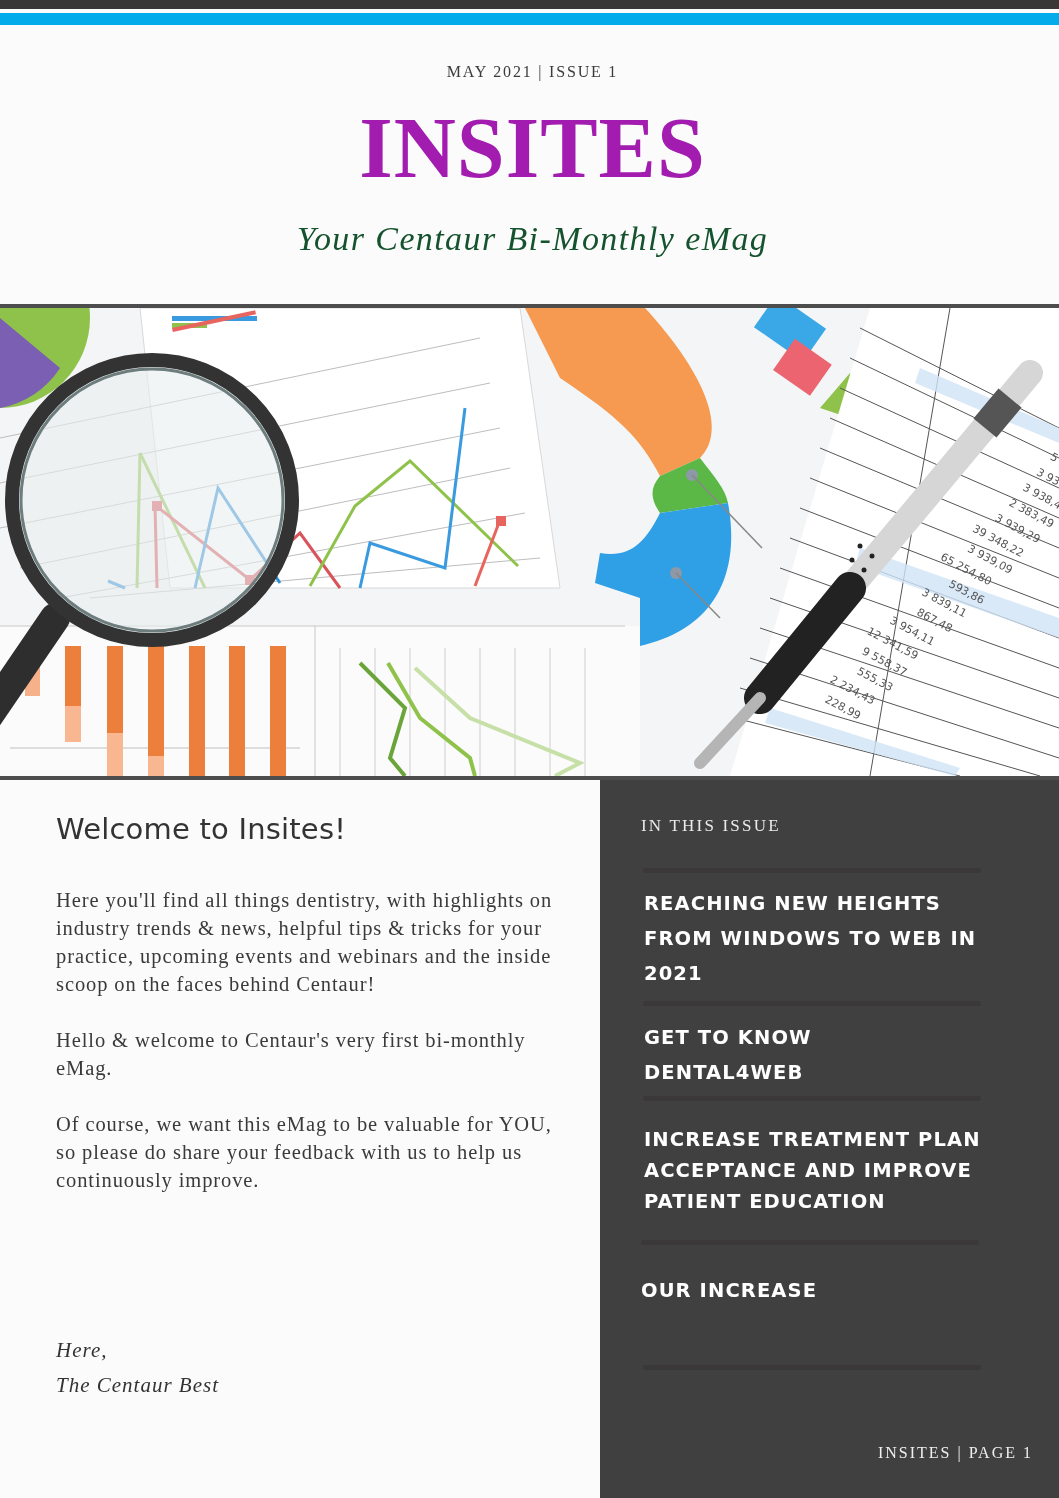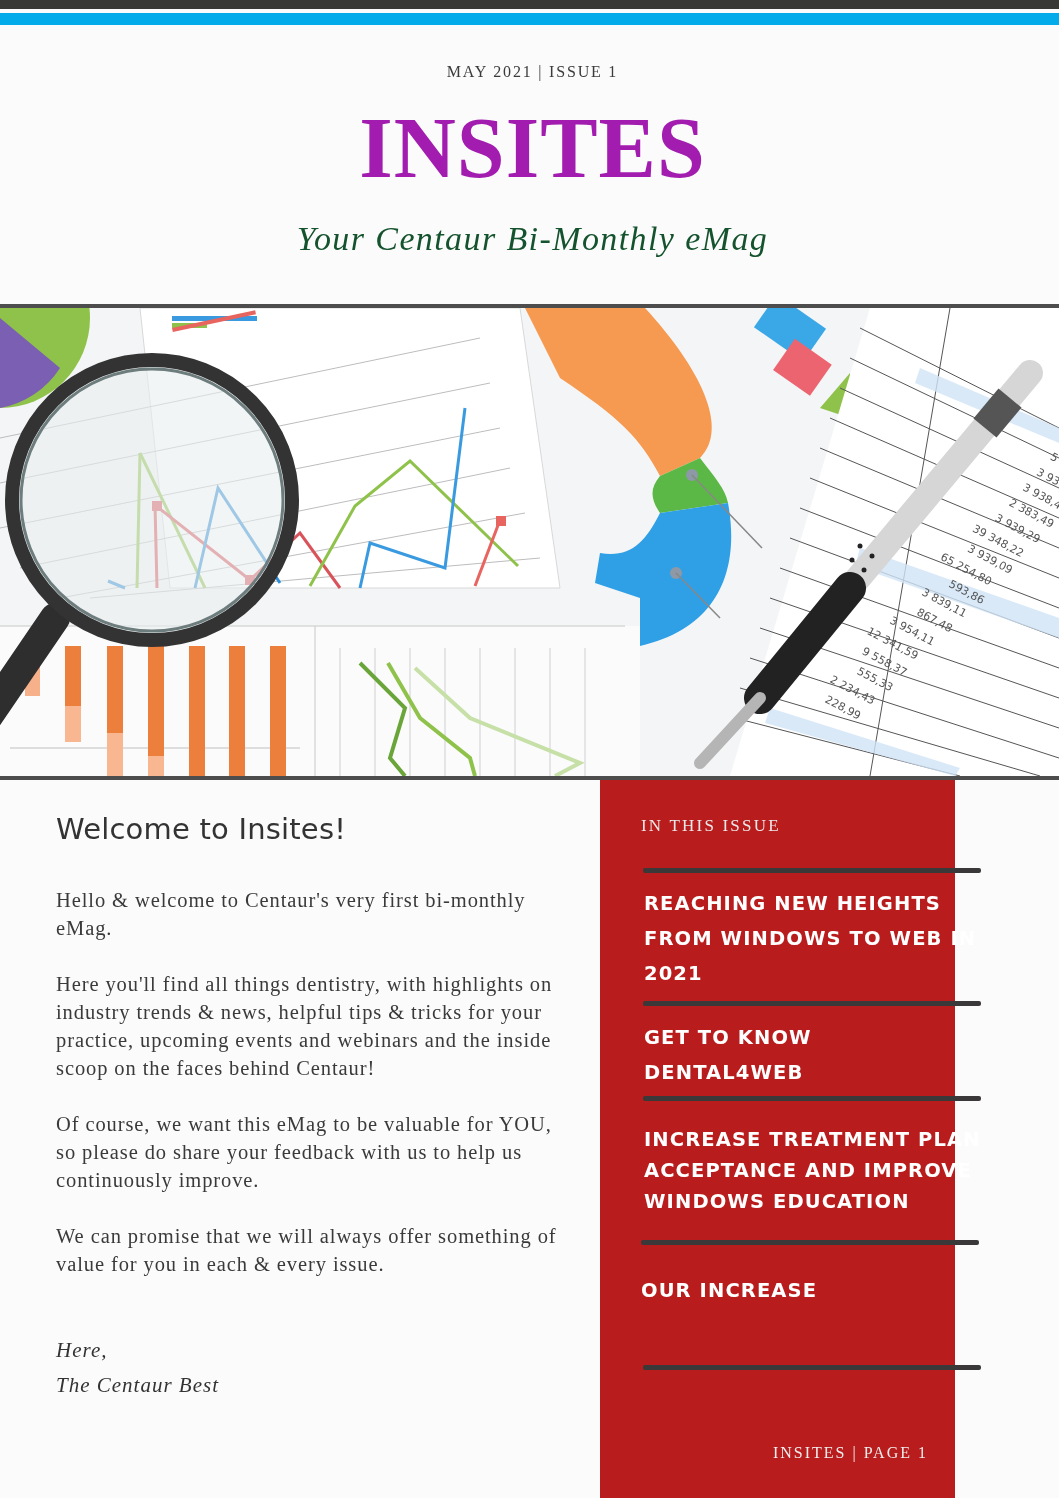--- a/index.html
+++ b/index.html
@@ -15,21 +15,21 @@
     .subtitle { position: absolute; top: 195px; left: 0; width: 100%; font-family: "Liberation Serif", serif; font-style: italic; font-size: 34px; letter-spacing: 1.4px; color: #14532d; }
 
     .hero { position: absolute; left: 0; top: 304px; width: 1059px; height: 476px; border-top: 4px solid #4d4d4d; border-bottom: 4px solid #4d4d4d; overflow: hidden; background: #f6f7f8; }
     .hero svg { display: block; }
 
     .welcome { position: absolute; left: 56px; top: 812px; width: 510px; }
     .welcome h1 { font-family: "DejaVu Sans", sans-serif; font-weight: normal; font-size: 29px; color: #333; letter-spacing: 0.2px; margin-bottom: 40px; }
     .welcome p { font-family: "Liberation Serif", serif; font-size: 20.5px; line-height: 28px; letter-spacing: 0.9px; color: #3a3a3a; margin-bottom: 28px; }
     .signoff { position: absolute; left: 56px; top: 1333px; font-family: "Liberation Serif", serif; font-style: italic; font-size: 21px; letter-spacing: 1px; color: #333; line-height: 35px; }
 
-    .sidebar { position: absolute; left: 600px; top: 780px; width: 355px; height: 718px; background: #b91c1c; padding-left: 28px; }
+    .sidebar { position: absolute; left: 600px; top: 780px; width: 460px; height: 718px; background: #404040; padding-left: 28px; }
     .sidebar-heading { position: absolute; left: 41px; top: 36px; font-family: "Liberation Serif", serif; font-size: 17px; letter-spacing: 2.2px; color: #eaeaea; }
     .divider { position: absolute; left: 43px; width: 338px; height: 5px; background: #3a3839; border-radius: 2px; }
     .toc-item { position: absolute; left: 44px; width: 340px; font-family: "DejaVu Sans", sans-serif; font-weight: bold; font-size: 19.5px; letter-spacing: 1.1px; color: #ffffff; }
     .page-footer { position: absolute; right: 27px; top: 664px; font-family: "Liberation Serif", serif; font-size: 16px; letter-spacing: 2px; color: #efefef; }
   </style>
 </head>
 <body>
 
 <div class="top-bar-dark"></div>
 <div class="top-bar-blue"></div>
@@ -178,36 +178,35 @@
       <circle cx="860" cy="238" r="2.5" fill="#222"></circle>
         <circle cx="872" cy="248" r="2.5" fill="#222"></circle>
       <circle cx="852" cy="252" r="2.5" fill="#222"></circle>
         <circle cx="864" cy="262" r="2.5" fill="#222"></circle>
     </g>
   </svg>
 </div>
 
 <section class="welcome">
   <h1>Welcome to Insites!</h1>
+  <p>Here you'll find all things dentistry, with highlights on industry trends &amp; news, helpful tips &amp; tricks for your practice, upcoming events and webinars and the inside scoop on the faces behind Centaur!</p>
   <p>Hello &amp; welcome to Centaur's very first bi-monthly eMag.</p>
-  <p>Here you'll find all things dentistry, with highlights on industry trends &amp; news, helpful tips &amp; tricks for your practice, upcoming events and webinars and the inside scoop on the faces behind Centaur!</p>
   <p>Of course, we want this eMag to be valuable for YOU, so please do share your feedback with us to help us continuously improve.</p>
-  <p>We can promise that we will always offer something of value for you in each &amp; every issue.</p>
 </section>
 
 <div class="signoff">
   <div>Here,</div>
   <div>The Centaur Best</div>
 </div>
 
 <aside class="sidebar">
   <div class="sidebar-heading">IN THIS ISSUE</div>
   <div class="divider" style="top:88px;"></div>
   <div class="toc-item" style="top:106px; line-height:35px;">REACHING NEW HEIGHTS FROM WINDOWS TO WEB IN 2021</div>
   <div class="divider" style="top:221px;"></div>
   <div class="toc-item" style="top:240px; line-height:35px; width:230px;">GET TO KNOW DENTAL4WEB</div>
   <div class="divider" style="top:316px;"></div>
-  <div class="toc-item" style="top:344px; line-height:31px;">INCREASE TREATMENT PLAN ACCEPTANCE AND IMPROVE WINDOWS EDUCATION</div>
+  <div class="toc-item" style="top:344px; line-height:31px;">INCREASE TREATMENT PLAN ACCEPTANCE AND IMPROVE PATIENT EDUCATION</div>
   <div class="divider" style="top:460px; left:41px;"></div>
   <div class="toc-item" style="top:496px; left:41px; line-height:30px;">OUR INCREASE</div>
   <div class="divider" style="top:585px;"></div>
   <div class="page-footer">INSITES | PAGE 1</div>
 </aside>
 
 </body></html>

